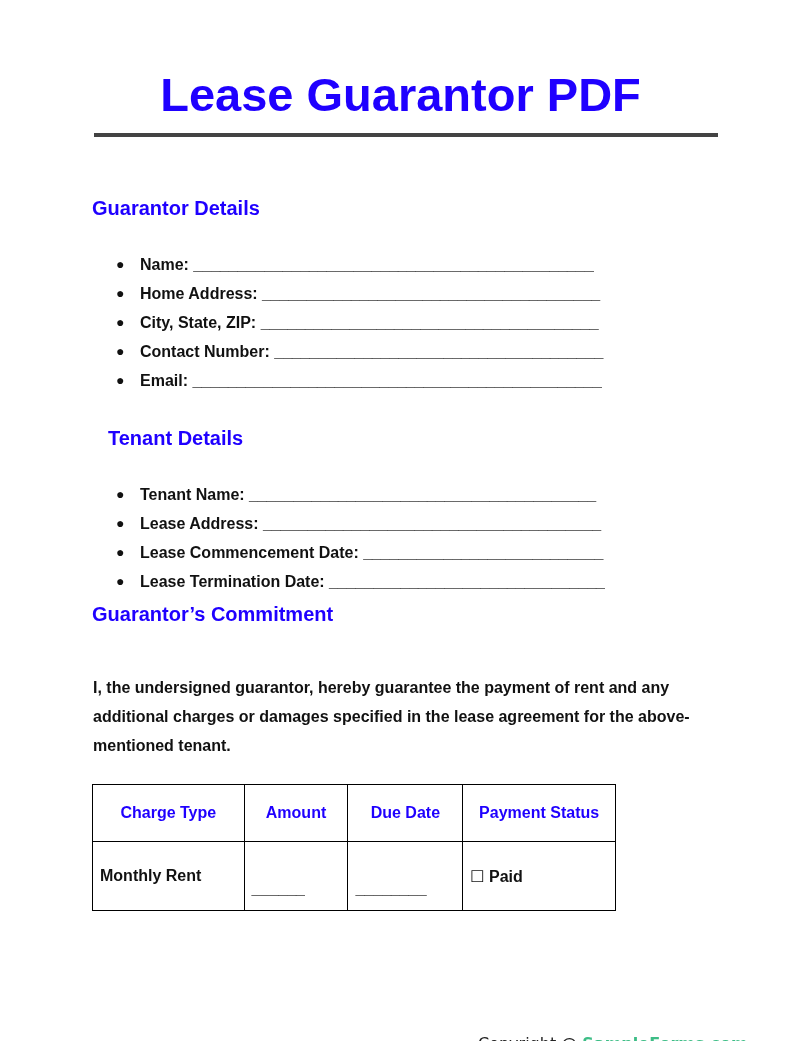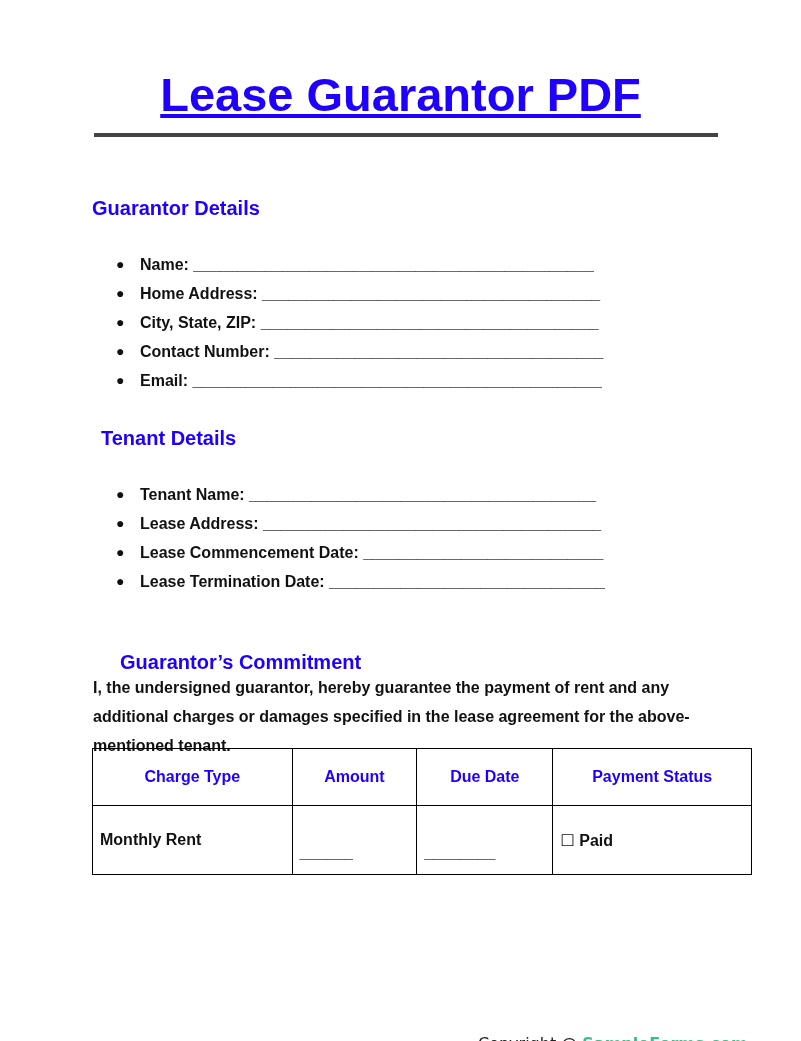--- a/index.html
+++ b/index.html
@@ -4,21 +4,21 @@
   <style>
     html, body { margin: 0; padding: 0; background: #ffffff; }
     body {
       width: 801px; height: 1041px; position: relative; overflow: hidden;
       font-family: "Liberation Sans", "DejaVu Sans", sans-serif;
       color: #111111;
     }
     .title {
       position: absolute; left: 0; top: 66px; width: 801px;
       text-align: center; font-size: 47px; font-weight: bold; color: #1f00ff;
-      line-height: 58px; margin: 0; text-decoration: underline;
+      line-height: 58px; margin: 0;
     }
     .divider {
       position: absolute; left: 94px; top: 133px; width: 624px; height: 4px;
       background: #434343;
     }
     .section-heading {
       position: absolute; left: 92px; font-size: 20px; font-weight: bold;
       color: #1f00ff; margin: 0; line-height: 20px;
     }
     ul.fields {
@@ -29,21 +29,21 @@
       white-space: nowrap; position: relative; padding-left: 24px;
     }
     ul.fields li .bullet {
       position: absolute; left: 0; top: 0; font-size: 14px;
     }
     .paragraph {
       position: absolute; left: 92px; top: 672px; width: 620px;
       font-size: 16px; font-weight: bold; line-height: 29px; margin: 1px;
     }
     table.charges {
-      position: absolute; left: 92px; top: 748px; width: 660px;
+      position: absolute; left: 92px; top: 784px; width: 524px;
       border-collapse: collapse; font-size: 16px; font-weight: bold;
     }
     table.charges th, table.charges td {
       border: 1.3px solid #000; height: 56px; padding: 0 7px;
     }
     table.charges th { color: #1f00ff; text-align: center; }
     table.charges td { text-align: left; }
     table.charges td.blank { vertical-align: bottom; padding-bottom: 12px; }
     .footer {
       position: absolute; left: 478px; top: 998px; font-size: 16px; color: #222;
@@ -59,29 +59,29 @@
 
 <h2 class="section-heading" style="top:198px;">Guarantor Details</h2>
 <ul class="fields" style="top:250px;">
   <li><span class="bullet">●</span><span>Name:</span> <span>_____________________________________________</span></li>
   <li><span class="bullet">●</span><span>Home Address:</span> <span>______________________________________</span></li>
   <li><span class="bullet">●</span><span>City, State, ZIP:</span> <span>______________________________________</span></li>
   <li><span class="bullet">●</span><span>Contact Number:</span> <span>_____________________________________</span></li>
   <li><span class="bullet">●</span><span>Email:</span> <span>______________________________________________</span></li>
 </ul>
 
-<h2 class="section-heading" style="top:428px;left:101px;">Tenant Details</h2>
+<h2 class="section-heading" style="top:428px;left:108px;">Tenant Details</h2>
 <ul class="fields" style="top:480px;">
   <li><span class="bullet">●</span><span>Tenant Name:</span> <span>_______________________________________</span></li>
   <li><span class="bullet">●</span><span>Lease Address:</span> <span>______________________________________</span></li>
   <li><span class="bullet">●</span><span>Lease Commencement Date:</span> <span>___________________________</span></li>
   <li><span class="bullet">●</span><span>Lease Termination Date:</span> <span>_______________________________</span></li>
 </ul>
 
-<h2 class="section-heading" style="top:652px;margin-left:28px;">Guarantor’s Commitment</h2>
+<h2 class="section-heading" style="top:604px;">Guarantor’s Commitment</h2>
 <p class="paragraph">I, the undersigned guarantor, hereby guarantee the payment of rent and any additional charges or damages specified in the lease agreement for the above-mentioned tenant.</p>
 
 <table class="charges">
   <colgroup>
     <col style="width:189px">
       <col style="width:118px">
       <col style="width:129px">
       <col style="width:188px">
   </colgroup>
   <thead>

